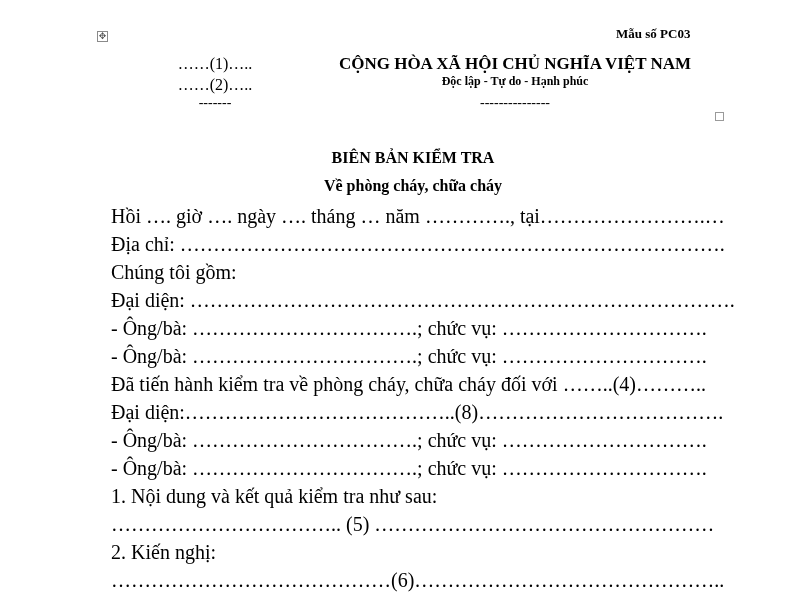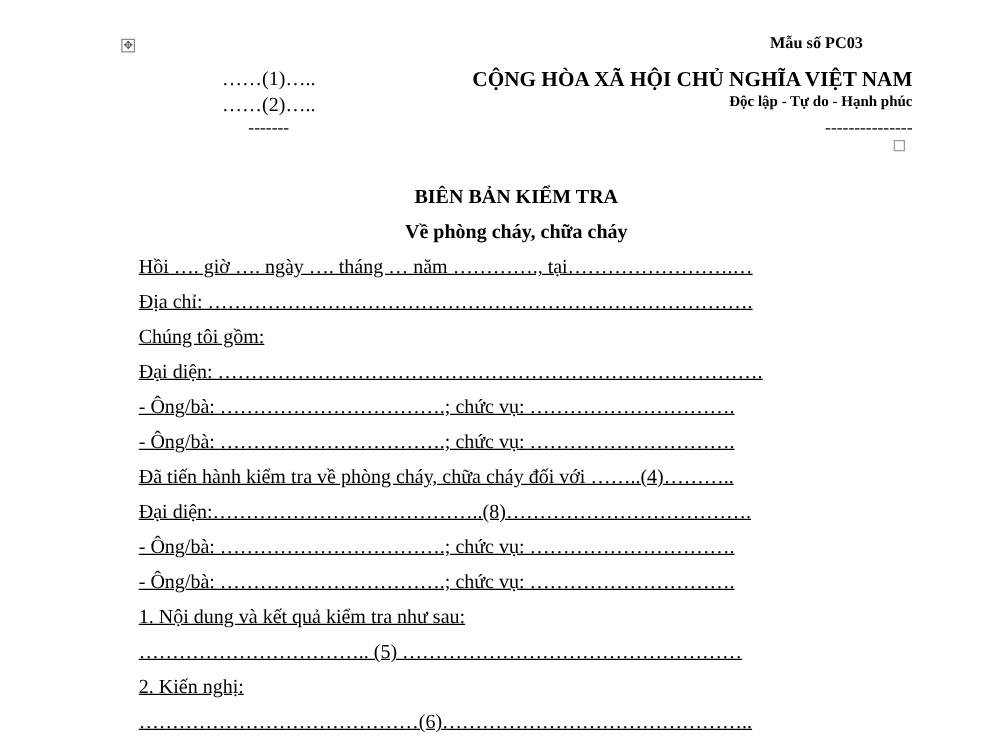--- a/index.html
+++ b/index.html
@@ -33,38 +33,38 @@
       left: 715px; top: 112px;
       width: 7px; height: 7px;
       border: 1px solid #9a9a9a;
       background: #fff;
     }
     .left-col {
       left: 150px; width: 130px; text-align: center;
       font-size: 16px;
     }
     .right-col {
-      left: 300px; width: 430px; text-align: right;
+      left: 300px; width: 430px; text-align: center;
     }
     .nation { top: 54px; font-size: 17px; font-weight: bold; }
     .motto { top: 74px; font-size: 12px; font-weight: bold; }
     .sep-right { top: 95px; font-size: 14px; }
     .org1 { top: 55px; }
     .org2 { top: 76px; }
     .sep-left { top: 95px; font-size: 14px; }
     .title {
       left: 0; width: 826px; text-align: center;
       top: 149px; font-size: 16px; font-weight: bold;
     }
     .subtitle {
       left: 0; width: 826px; text-align: center;
       top: 177px; font-size: 16px; font-weight: bold;
     }
     .line {
-      left: 111px; font-size: 16px; text-decoration: underline;
+      left: 111px; font-size: 20px;
     }
   </style>
 </head>
 <body>
 
 <div class="abs move-handle">✥</div>
 <div class="abs resize-handle"></div>
 
 <div class="abs form-code">Mẫu số PC03</div>
 

